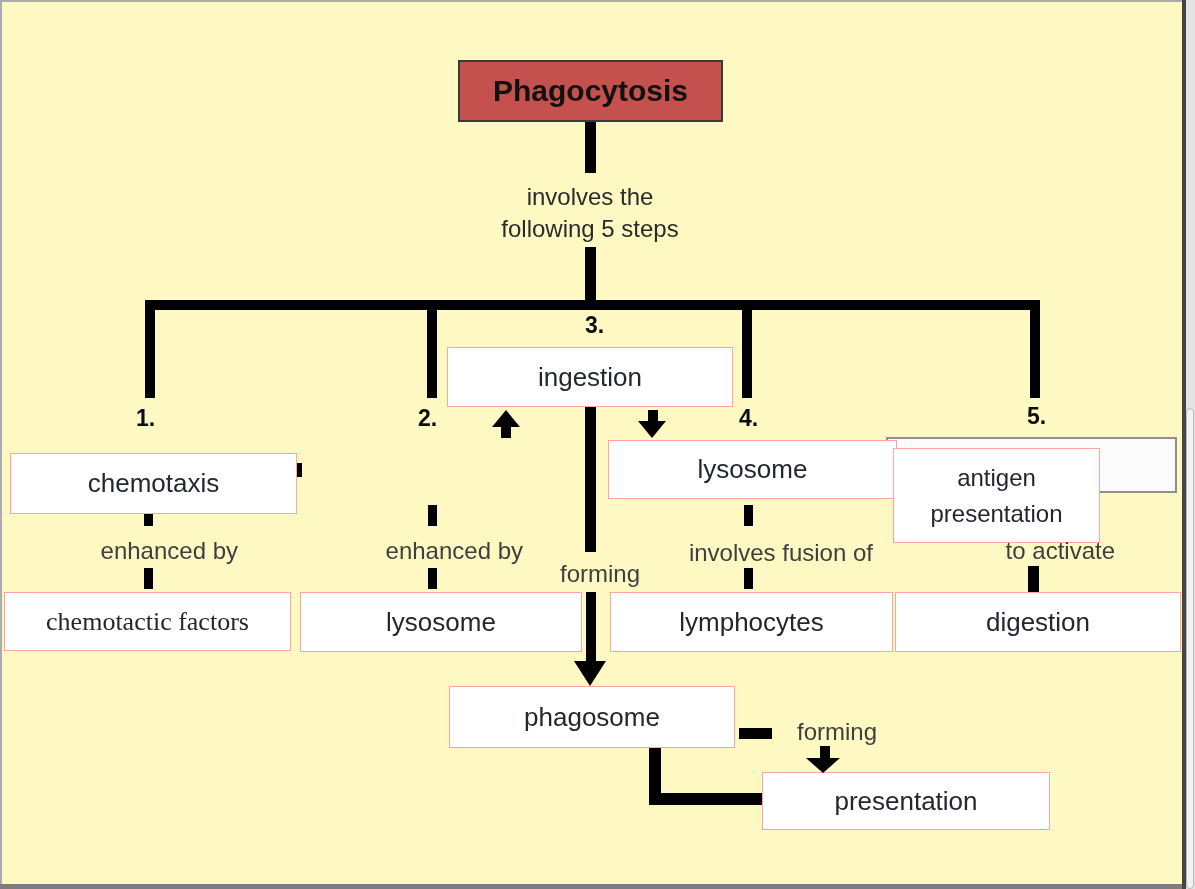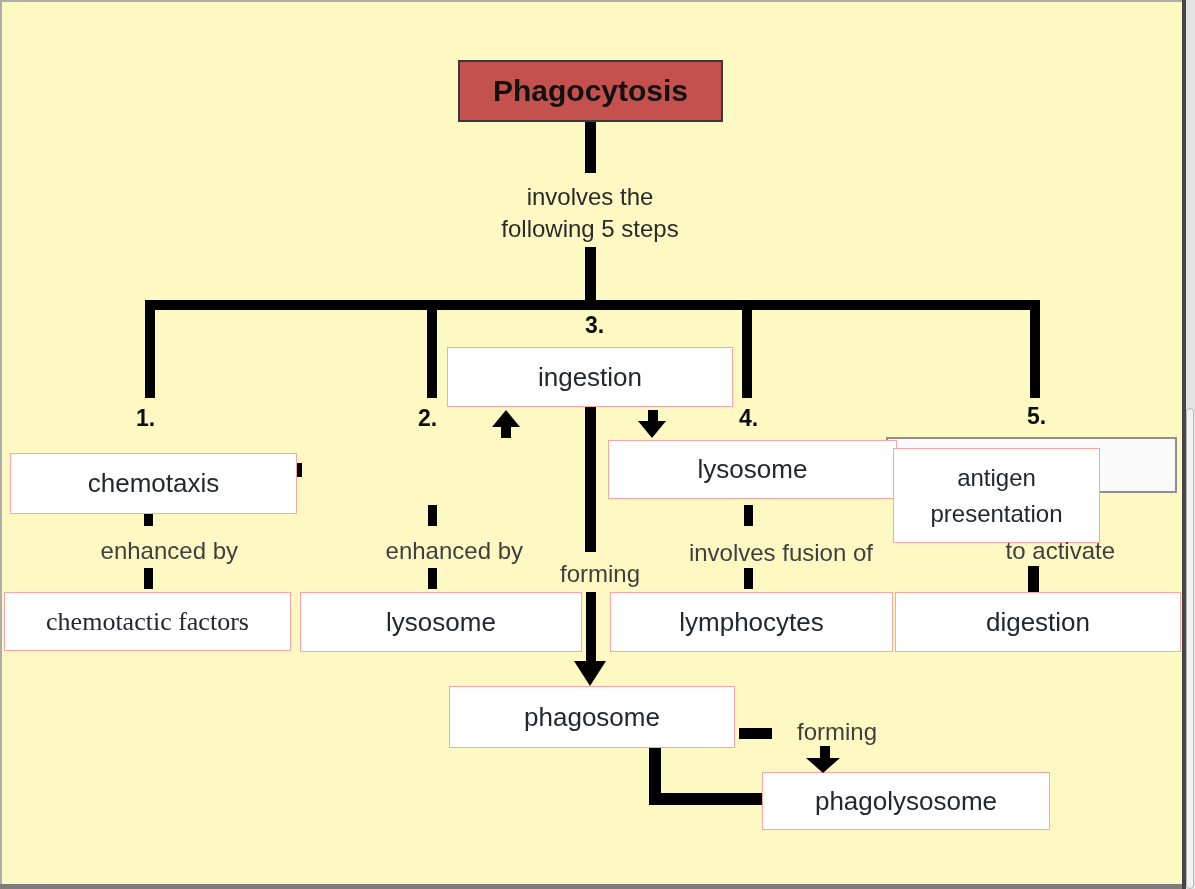--- a/index.html
+++ b/index.html
@@ -97,21 +97,21 @@
   <div class="box" style="left:610px;top:592px;width:283px;height:60px;">lymphocytes</div>
   <div class="box" style="left:895px;top:592px;width:286px;height:60px;">digestion</div>
 
   <div class="box" style="left:449px;top:686px;width:286px;height:62px;">phagosome</div>
   <div class="line" style="left:739px;top:728px;width:33px;height:11px;"></div>
   <div class="clabel" style="left:777px;top:718px;width:100px;">forming</div>
   <div class="line" style="left:820px;top:746px;width:10px;height:13px;"></div>
   <div class="tri tri-down-mid" style="left:806px;top:758px;"></div>
   <div class="line" style="left:649px;top:748px;width:12px;height:57px;"></div>
   <div class="line" style="left:649px;top:793px;width:113px;height:12px;"></div>
-  <div class="box" style="left:762px;top:772px;width:288px;height:58px;">phagolysosome</div>
+  <div class="box" style="left:762px;top:772px;width:288px;height:58px;">presentation</div>
 
   <div class="frame" style="left:0;top:0;width:1195px;height:2px;background:#acacac;"></div>
   <div class="frame" style="left:0;top:0;width:2px;height:889px;background:#acacac;"></div>
   <div class="frame" style="left:0;top:884px;width:1182px;height:5px;background:#7d7d7d;"></div>
   <div class="frame" style="left:1182px;top:0;width:4px;height:889px;background:#454545;"></div>
   <div class="scroll-track">
     <div class="scroll-thumb"></div>
   </div>
 
 </div>

